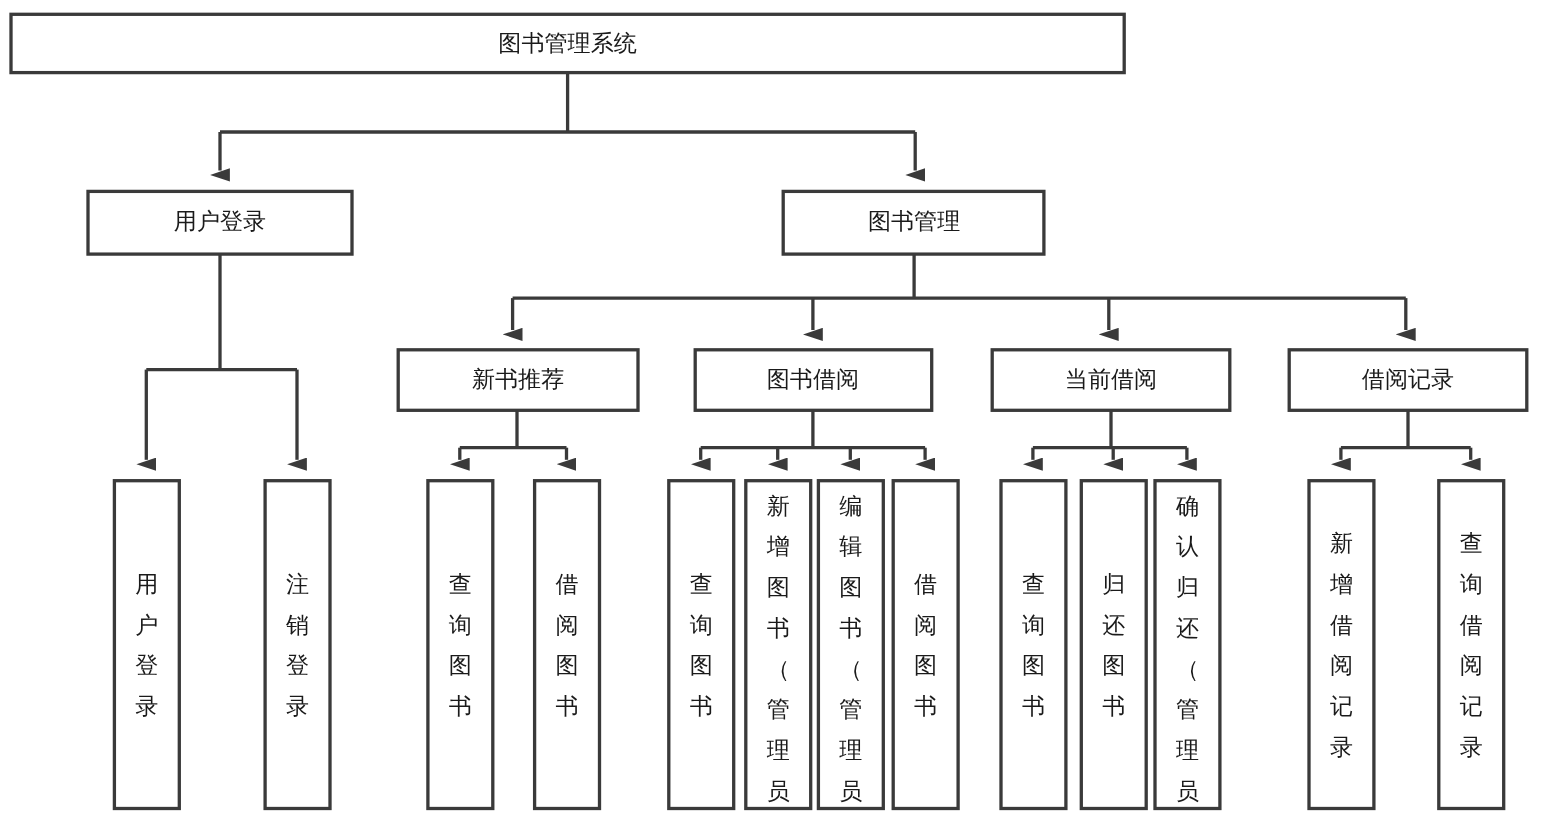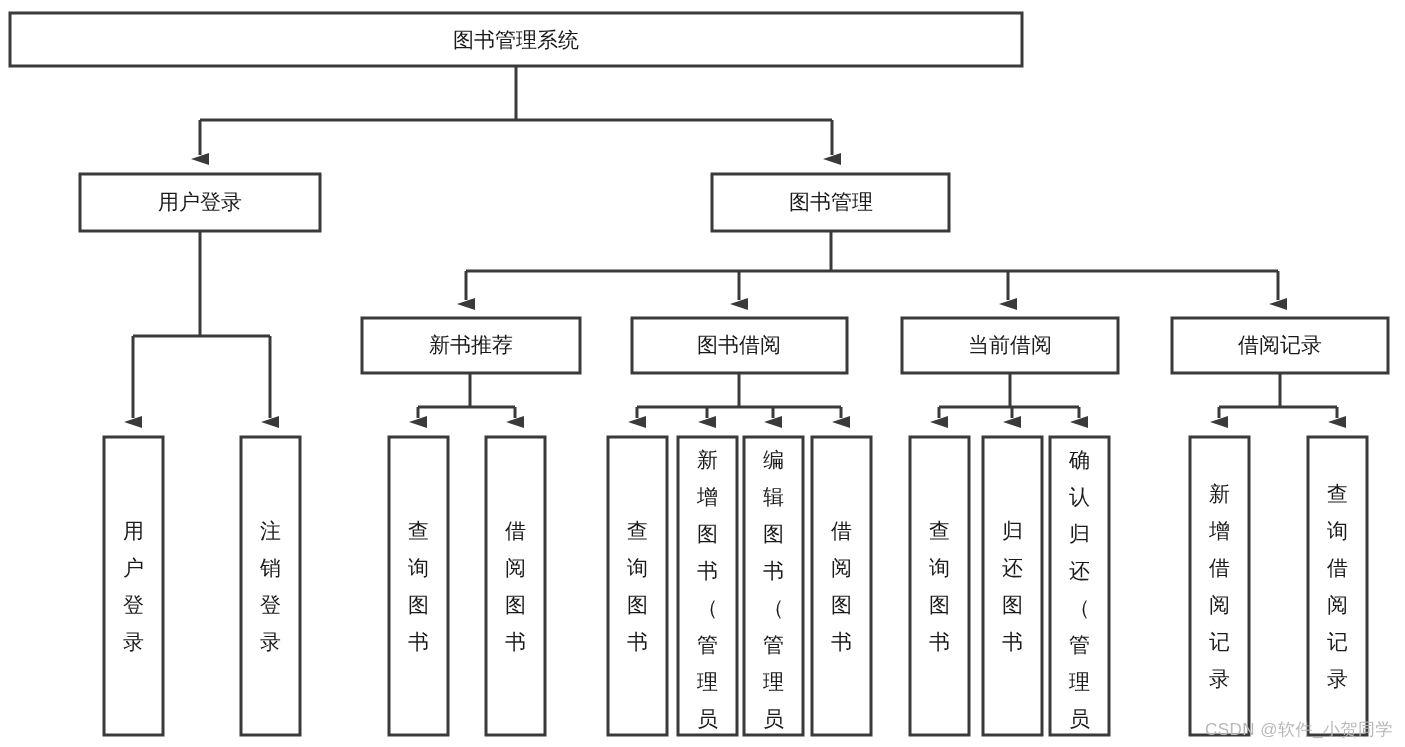--- a/index.html
+++ b/index.html
@@ -218,14 +218,13 @@
           <text class="leaf-label-char" x="1219.5" y="501"><tspan x="1219.5" dy="0">新</tspan><tspan x="1219.5" dy="37">增</tspan><tspan x="1219.5" dy="37">借</tspan><tspan x="1219.5" dy="37">阅</tspan><tspan x="1219.5" dy="37">记</tspan><tspan x="1219.5" dy="37">录</tspan></text>
         </g>
         <g>
           <rect class="node-box-thin" x="1308" y="437" width="59" height="298"></rect>
           <text class="leaf-label-char" x="1337.5" y="501"><tspan x="1337.5" dy="0">查</tspan><tspan x="1337.5" dy="37">询</tspan><tspan x="1337.5" dy="37">借</tspan><tspan x="1337.5" dy="37">阅</tspan><tspan x="1337.5" dy="37">记</tspan><tspan x="1337.5" dy="37">录</tspan></text>
         </g>
       </g>
 
   </svg>
 
-  <div class="watermark">CSDN @软件_小贺同学</div>
 </div>
 
 </body></html>

